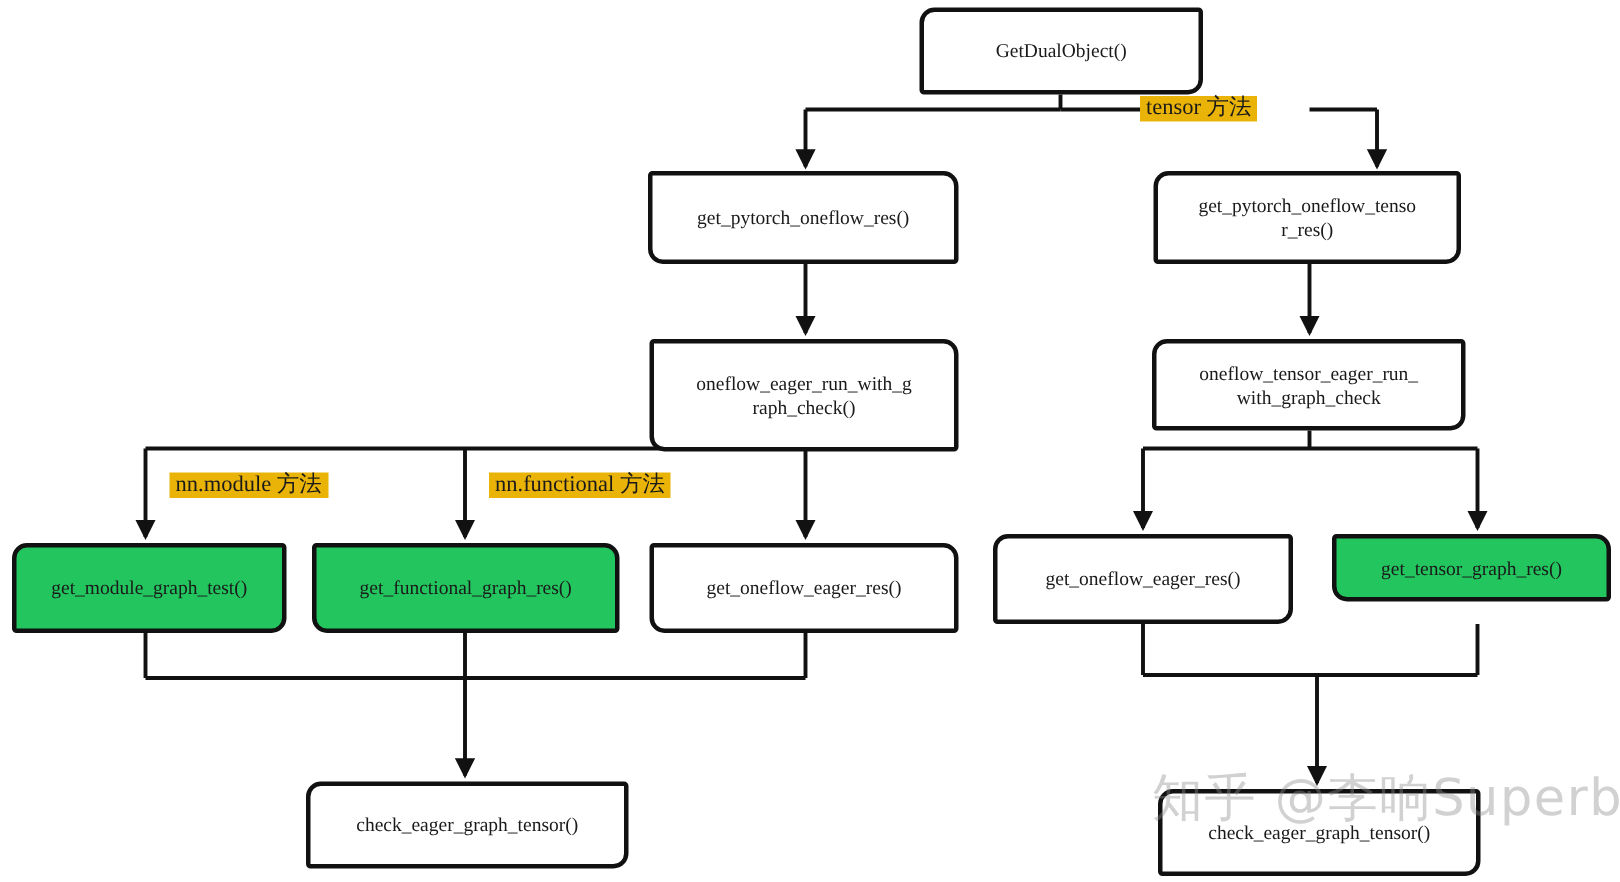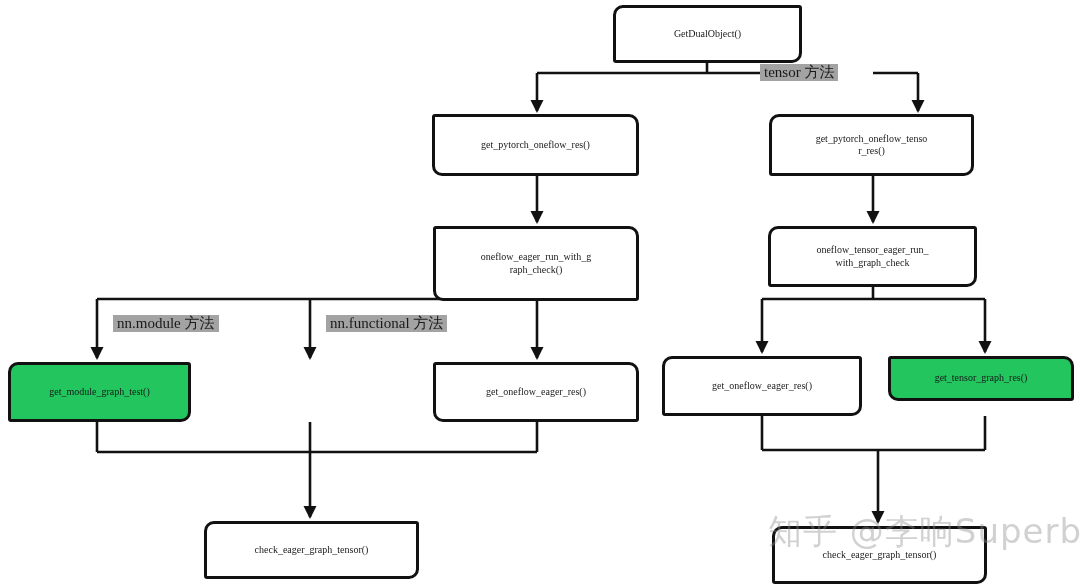--- a/index.html
+++ b/index.html
@@ -27,37 +27,37 @@
     position: absolute;
     box-sizing: border-box;
     border: 3px solid #111111;
     border-radius: 10px 3px 10px 3px;
     background: #ffffff;
     display: flex;
     align-items: center;
     justify-content: center;
     text-align: center;
     color: #1a1a1a;
-    font-size: 10px;
+    font-size: 13px;
     line-height: 1.22;
     padding: 2px 18px;
   }
   .node.shaded {
     background: #22c55e;
   }
   .node.sharp {
     border-radius: 3px 10px 3px 10px;
   }
   .node .label {
     display: block;
     white-space: pre-line;
   }
   .edge-label {
     position: absolute;
-    background: #a3a3a3;
+    background: #eab308;
     color: #1a1a1a;
     font-size: 15px;
     line-height: 1;
     padding: 1px 4px;
     white-space: nowrap;
   }
   .watermark {
     position: absolute;
     color: rgba(140,140,140,0.40);
     font-size: 34px;
@@ -135,20 +135,23 @@
 
   <div class="node" style="left:768px; top:226px; width:209px; height:61px;">
     <span class="label">oneflow_tensor_eager_run_
 with_graph_check</span>
   </div>
 
   <div class="node shaded" style="left:8px; top:362px; width:183px; height:60px;">
     <span class="label">get_module_graph_test()</span>
   </div>
 
+  <div class="node shaded sharp" style="left:208px; top:362px; width:205px; height:60px;">
+    <span class="label">get_functional_graph_res()</span>
+  </div>
 
   <div class="node sharp" style="left:433px; top:362px; width:206px; height:60px;">
     <span class="label">get_oneflow_eager_res()</span>
   </div>
 
   <div class="node" style="left:662px; top:356px; width:200px; height:60px;">
     <span class="label">get_oneflow_eager_res()</span>
   </div>
 
   <div class="node shaded sharp" style="left:888px; top:356px; width:186px; height:45px;">

